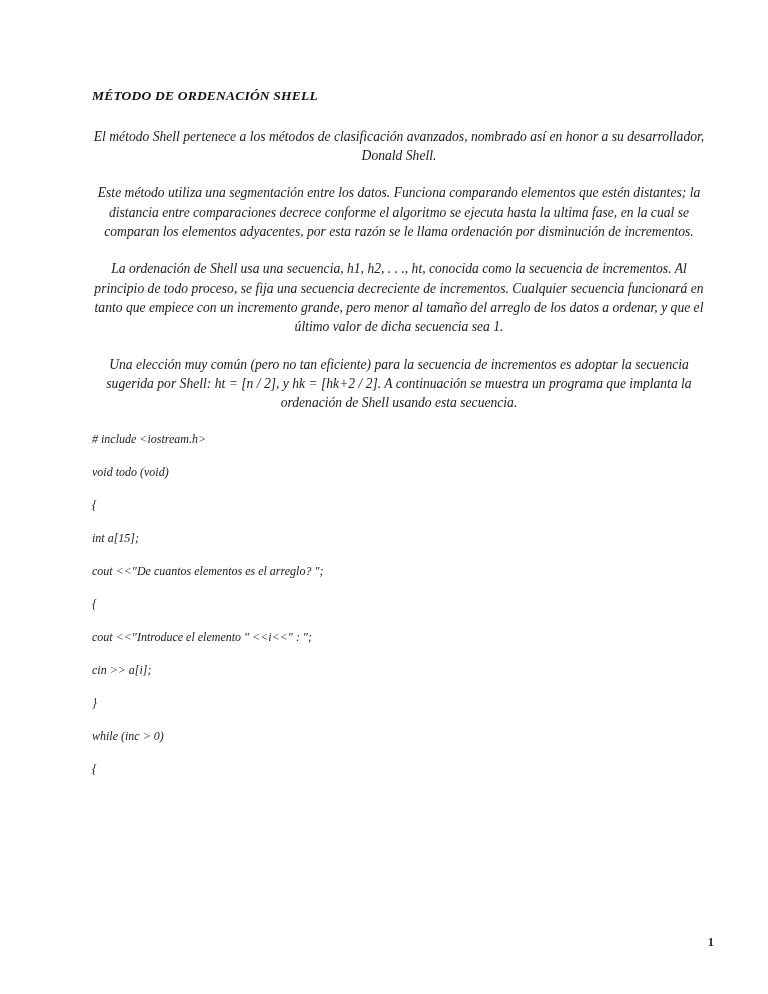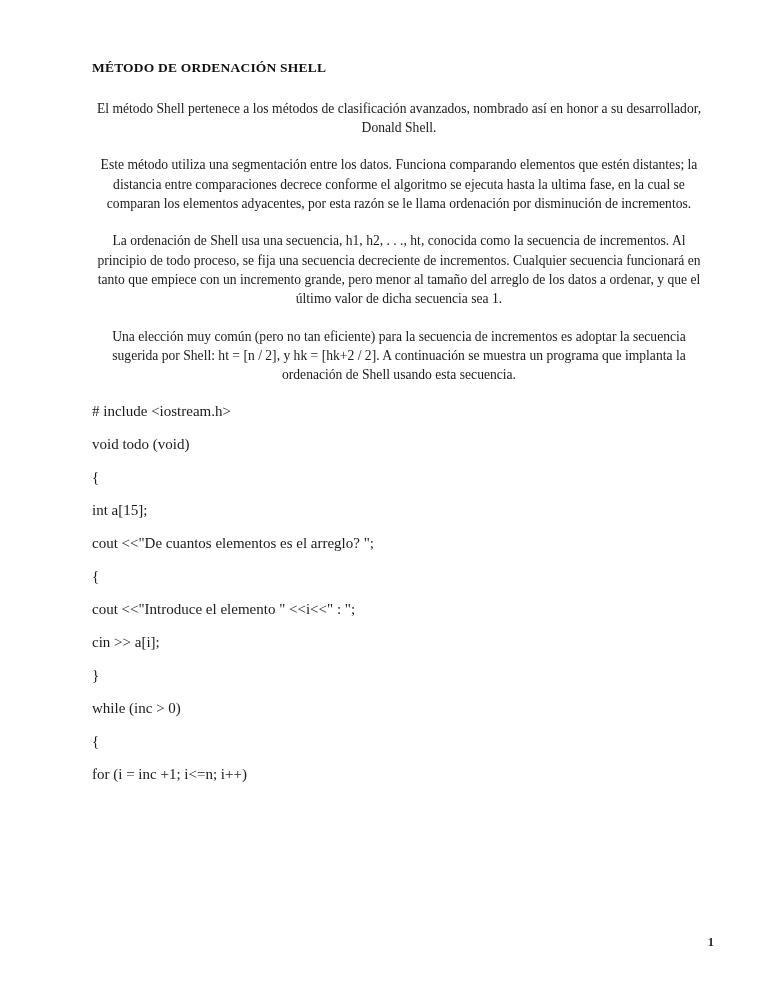--- a/index.html
+++ b/index.html
@@ -21,43 +21,44 @@
     left: 0;
     top: 0;
     width: 768px;
     height: 994px;
     background: #ffffff;
     overflow: hidden;
   }
   .content {
     position: absolute;
     left: 92px;
-    top: 60px;
+    top: 88px;
     width: 614px;
+    font-style: italic;
   }
   .doc-title {
     font-size: 13.5px;
     font-weight: bold;
     letter-spacing: 0.2px;
     line-height: 1.25;
     margin: 0 0 22px 0;
     color: #111111;
   }
   .para {
     font-size: 13.6px;
     line-height: 19.3px;
     margin: 0 0 18px 0;
     text-align: center;
     color: #1a1a1a;
   }
   .code-block {
     margin: 8px 0 0 0;
   }
   .code-line {
-    font-size: 15px;
+    font-size: 12px;
     line-height: 19px;
     margin: 0 0 14px 0;
     white-space: pre-wrap;
     color: #1a1a1a;
   }
   .page-number {
     position: absolute;
     right: 54px;
     bottom: 44px;
     font-size: 12.5px;
@@ -83,19 +84,18 @@
       <p class="code-line">void todo (void)</p>
       <p class="code-line">{</p>
       <p class="code-line">int a[15];</p>
       <p class="code-line">cout &lt;&lt;"De cuantos elementos es el arreglo? ";</p>
       <p class="code-line">{</p>
       <p class="code-line">cout &lt;&lt;"Introduce el elemento " &lt;&lt;i&lt;&lt;" : ";</p>
       <p class="code-line">cin &gt;&gt; a[i];</p>
       <p class="code-line">}</p>
       <p class="code-line">while (inc &gt; 0)</p>
       <p class="code-line">{</p>
-      <p class="code-line">for (i = inc +1; i&lt;=n; i++)</p>
     </div>
 
   </div>
 
   <div class="page-number">1</div>
 </div>
 
 </body></html>

